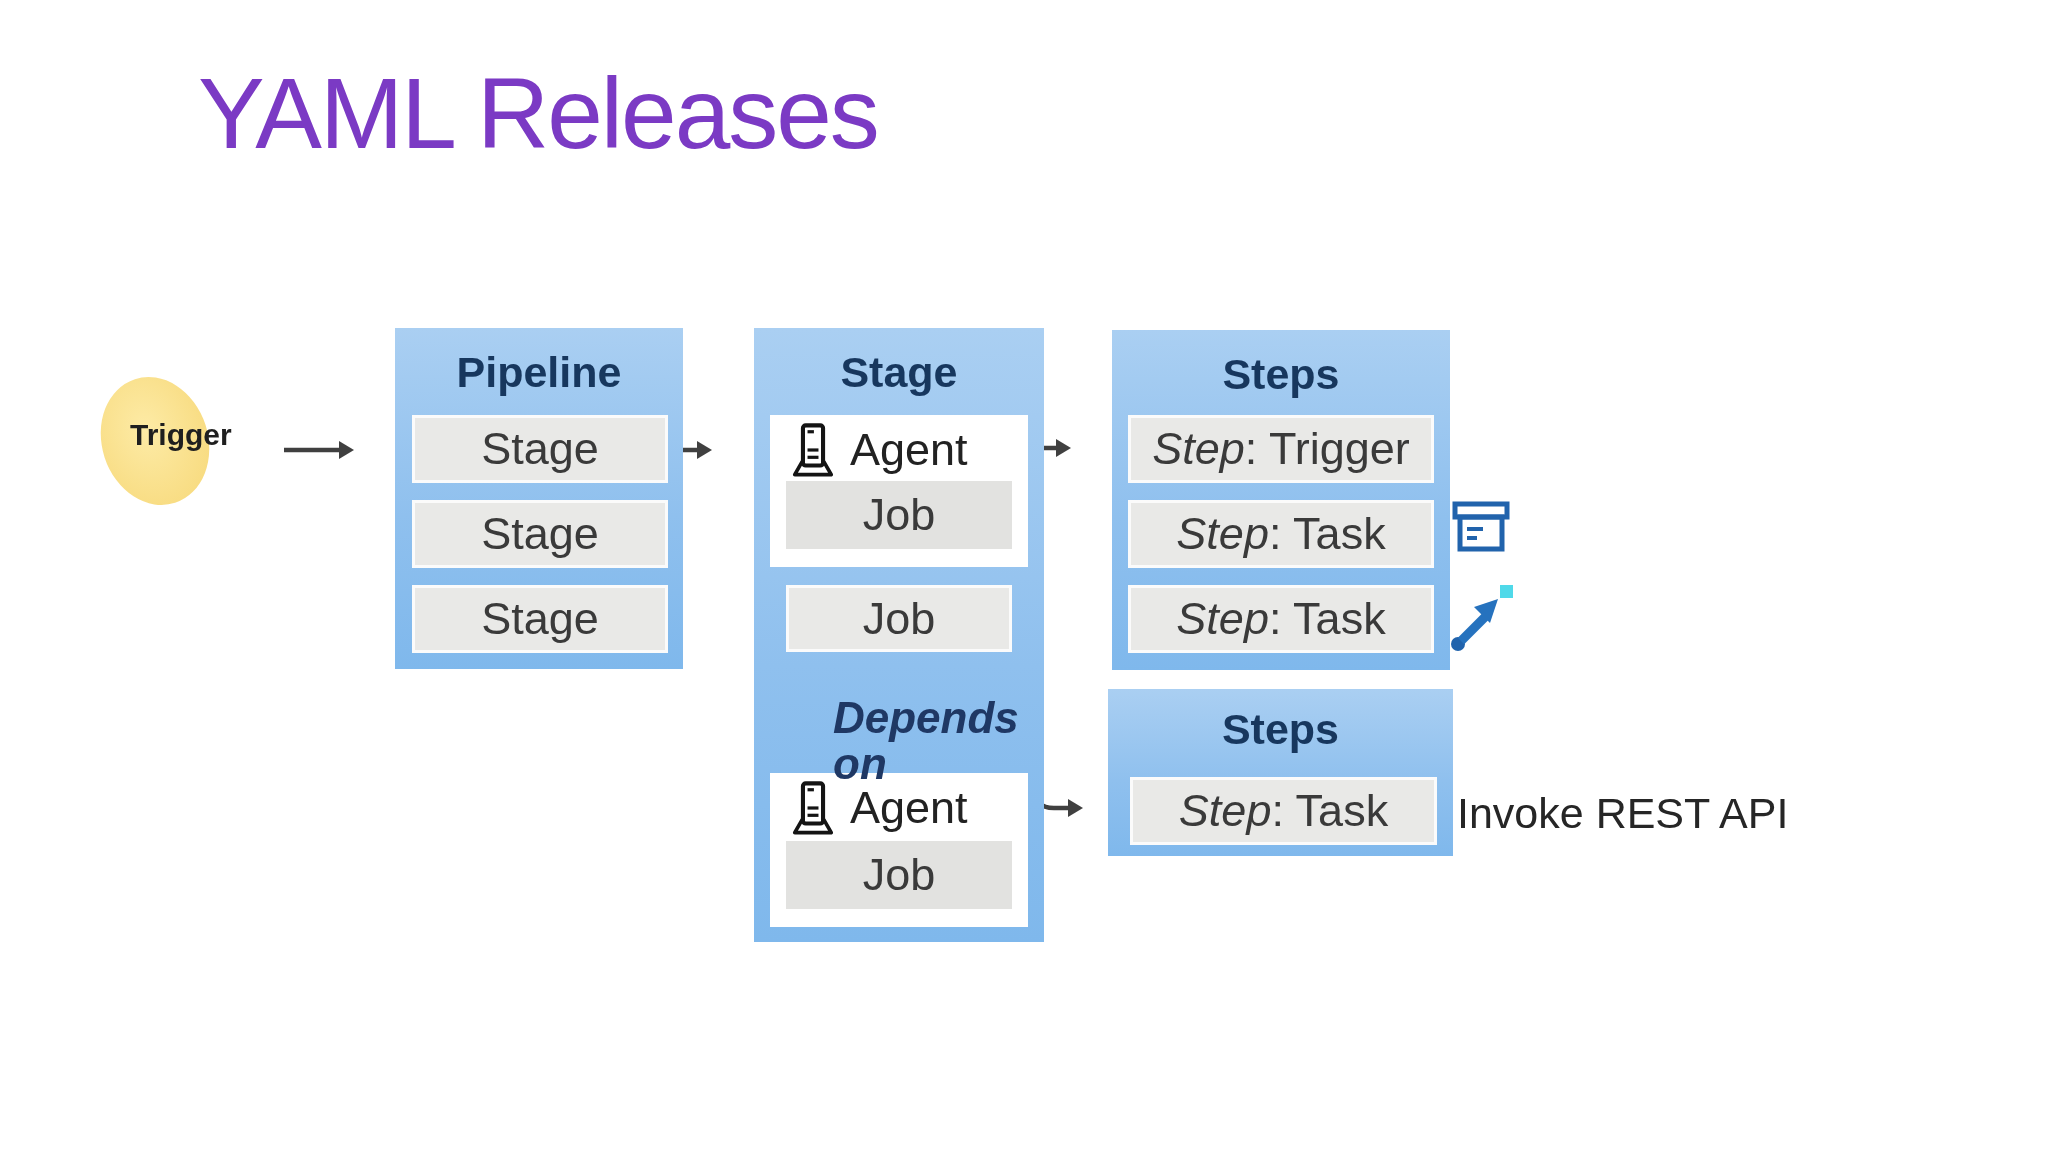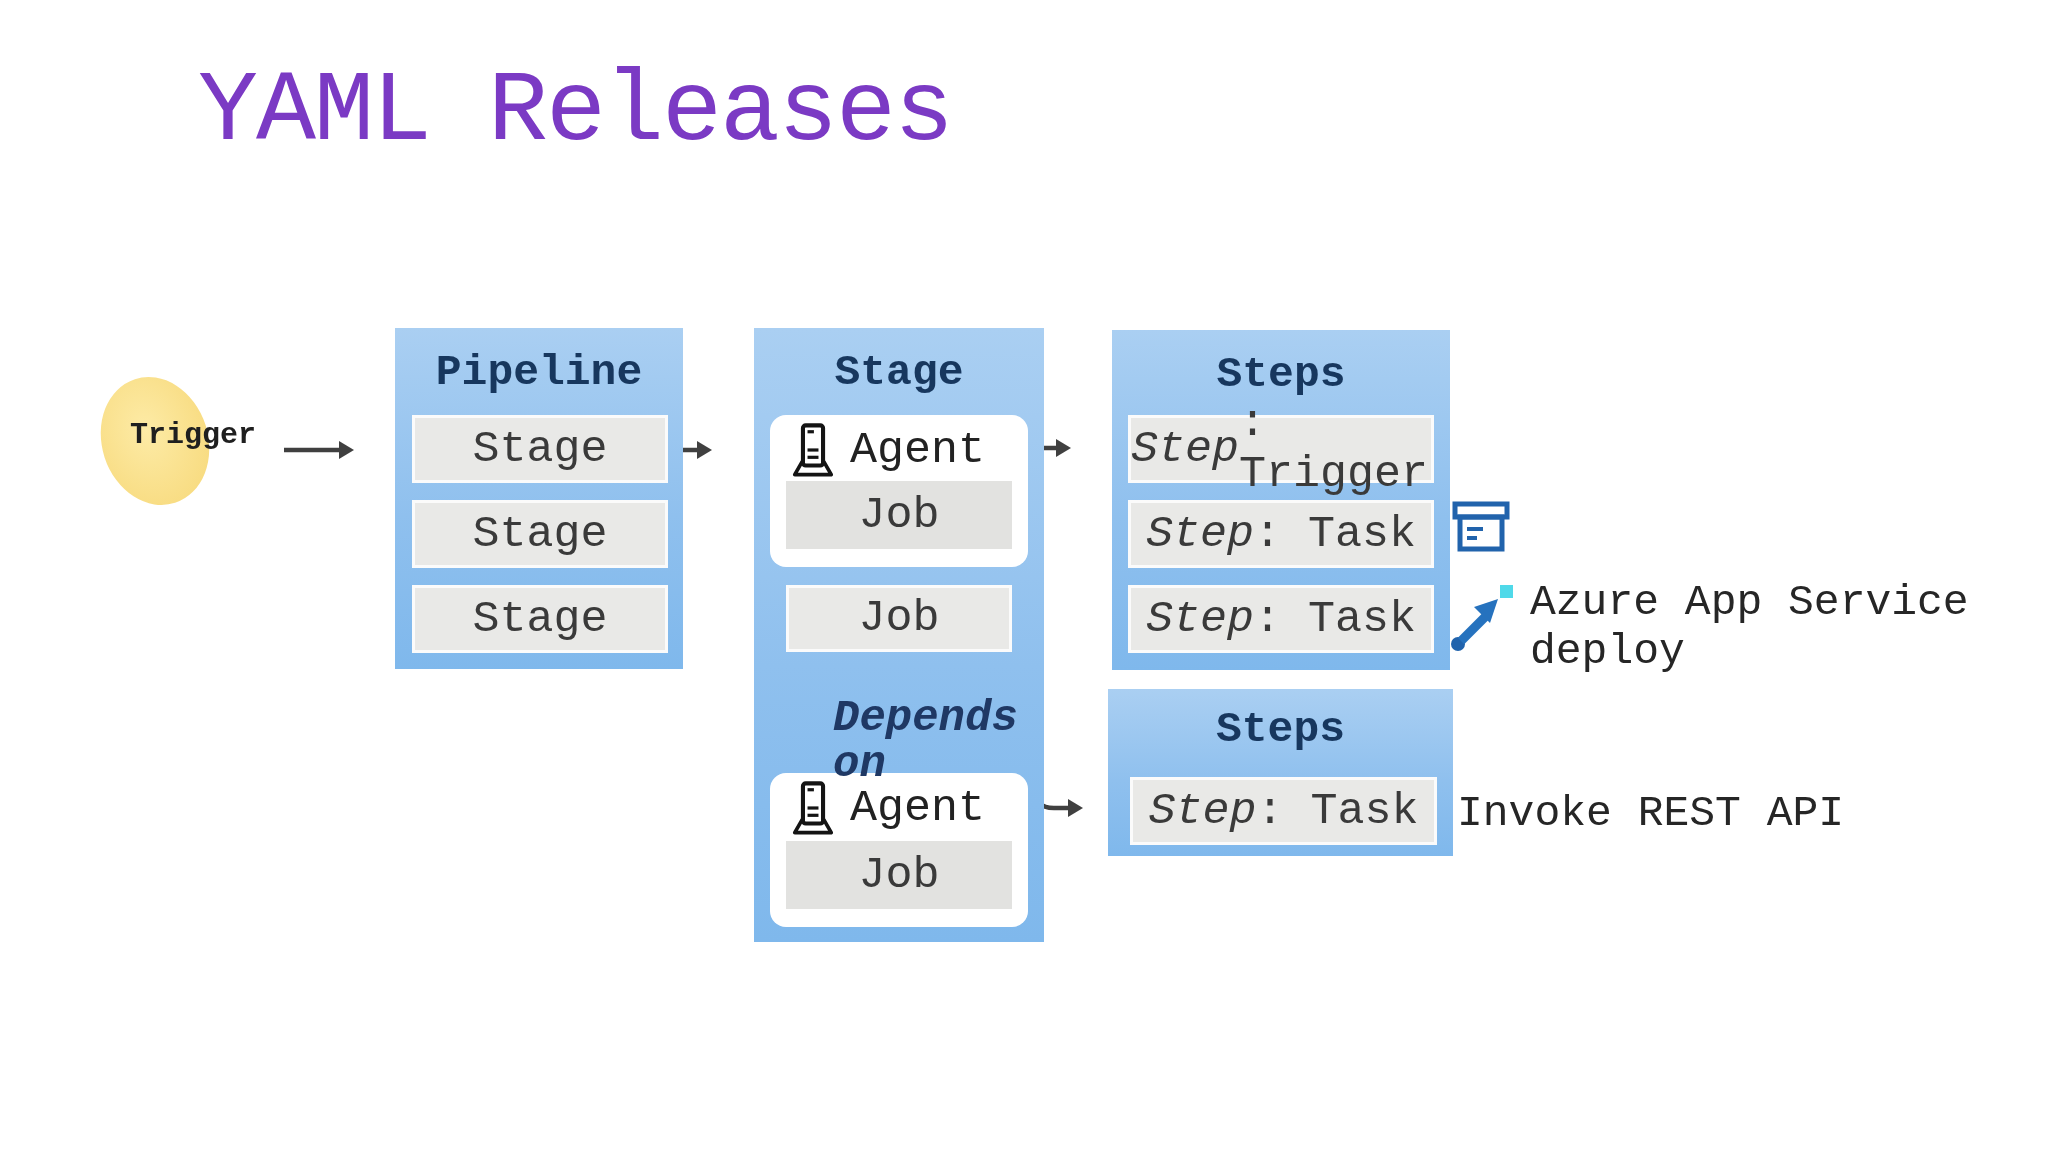--- a/index.html
+++ b/index.html
@@ -1,18 +1,18 @@
 <!DOCTYPE html>
 <html><head>
 <meta charset="utf-8">
 <style>
   html,body{margin:0;padding:0;background:#ffffff;}
   .slide{
     position:relative;width:2048px;height:960px;overflow:hidden;background:#ffffff;
-    font-family:Liberation Mono, monospace;
+    font-family:Liberation Sans, sans-serif;
   }
   *{box-sizing:border-box;}
   .abs{position:absolute;}
   .title{
     position:absolute;left:198px;top:58px;font-size:100px;line-height:110px;
     color:#7B3AC4;font-weight:400;letter-spacing:-2px;
   }
   .highlight{
     position:absolute;left:102px;top:376px;width:106px;height:130px;border-radius:50%;
     background:radial-gradient(ellipse at 45% 40%, #FDEBA6 0%, #F8DC82 75%, #F6D778 100%);
@@ -27,21 +27,21 @@
     margin-left:40px;
   }
   .box-header{
     width:100%;text-align:center;font-weight:bold;font-size:43px;color:#17375E;
   }
   .gitem{
     position:absolute;background:#E9E9E7;border:3px solid #FBFBFB;
     display:flex;align-items:center;justify-content:center;
     font-size:45px;color:#3A3A3A;
   }
-  .whitebox{position:absolute;background:#FFFFFF;border-radius:16px;}
+  .whitebox{position:absolute;background:#FFFFFF;}
   .job-inner{
     position:absolute;background:#E2E2E0;
     display:flex;align-items:center;justify-content:center;
     font-size:45px;color:#3A3A3A;
   }
   .agent-row{
     position:absolute;display:flex;align-items:center;gap:16px;
     font-size:45px;color:#222222;
   }
   .depends{
@@ -167,23 +167,19 @@
     <line x1="15" y1="29" x2="31" y2="29" stroke="#2163AC" stroke-width="4"></line>
     <line x1="15" y1="38" x2="25" y2="38" stroke="#2163AC" stroke-width="4"></line>
   </svg>
 
   <svg class="abs" style="left:1447px;top:583px;" width="68" height="74" viewBox="0 0 68 74">
     <rect x="53" y="2" width="13" height="13" fill="#4FD9E9"></rect>
     <circle cx="11" cy="61" r="7" fill="#2163AC"></circle>
     <line x1="14" y1="58" x2="38" y2="34" stroke="#2672BE" stroke-width="9"></line>
     <polygon points="51,16 27,24 43,40" fill="#2672BE"></polygon>
   </svg>
-  <div class="annot-text" style="left:1530px;top:578px;">
-    <span>Azure App Service</span><br>
-    <span>deploy</span>
-  </div>
 
   <div class="annot-text" style="left:1457px;top:789px;">Invoke REST API</div>
 
   <div class="footer-strip"></div>
   <div class="footer-bar"></div>
 
 </div>
 
 </body></html>

